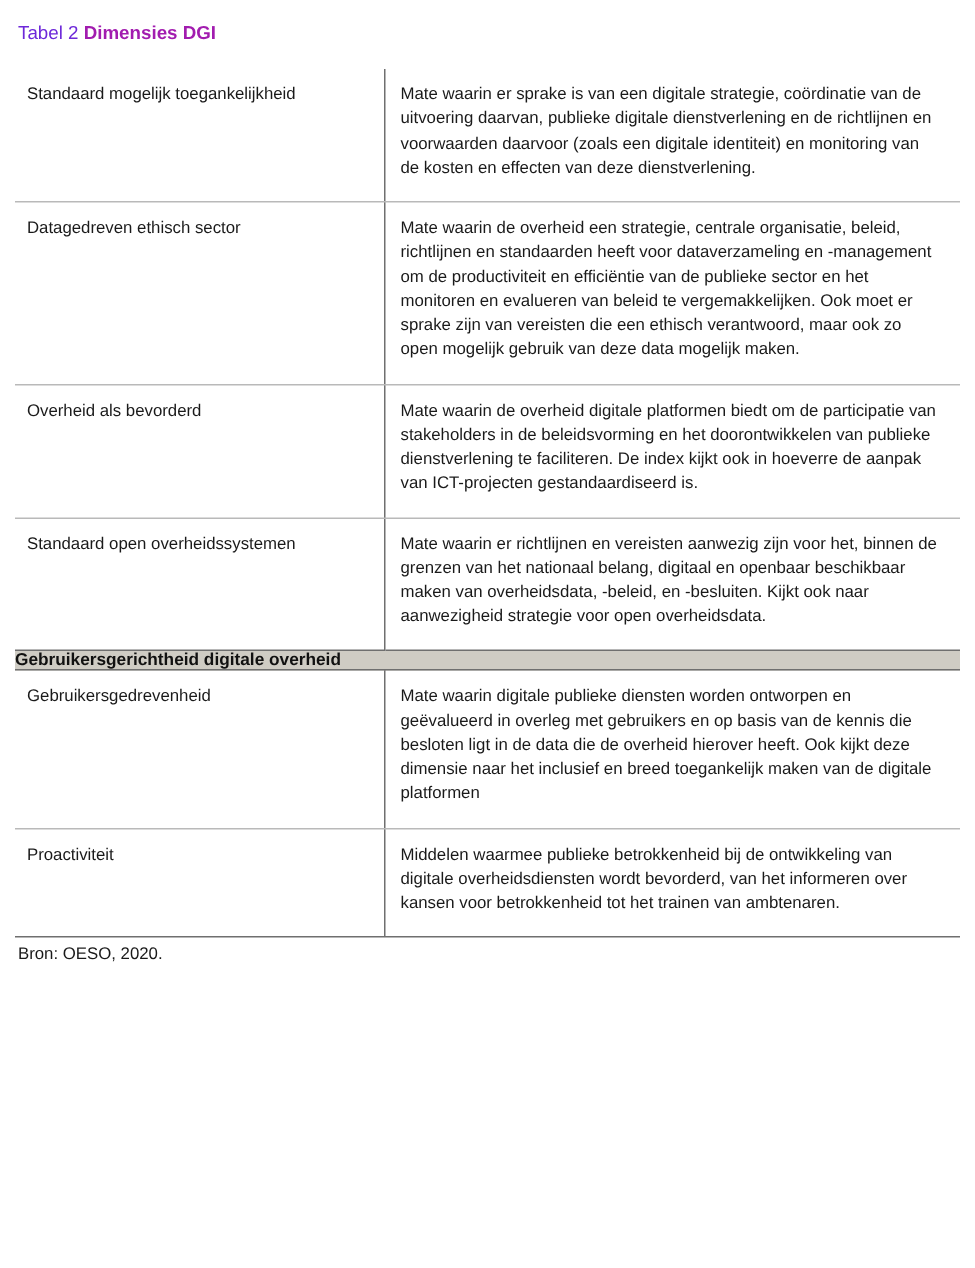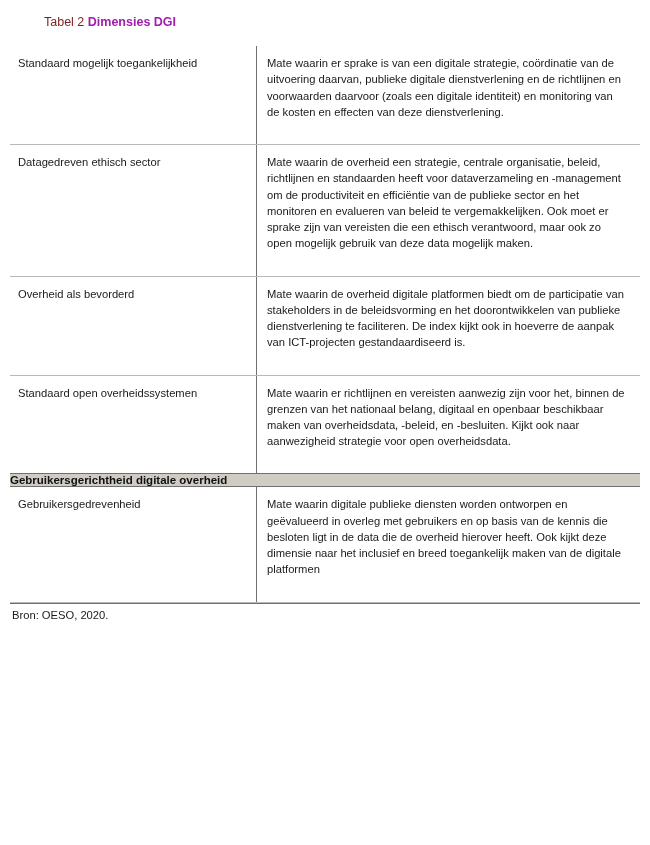--- a/index.html
+++ b/index.html
@@ -20,22 +20,21 @@
     height: 845px;
     box-sizing: border-box;
     padding: 12px 10px 0 10px;
   }
   .caption {
     font-size: 12.5px;
     margin: 2px 0 16px 2px;
     line-height: 1.3;
   }
   .caption .caption-label {
-    color: #7f1d1d;
-    margin-left: 32px;
+    color: #6d28d9;
   }
   .caption .caption-title {
     color: #a21caf;
     font-weight: bold;
   }
   table.dgi {
     width: 630px;
     border-collapse: collapse;
     table-layout: fixed;
   }
@@ -56,21 +55,21 @@
     border-bottom: 1px solid #b9b9b9;
     font-size: 11.2px;
     line-height: 1.45;
   }
   .row td.dim {
     width: 228px;
     padding: 9px 10px 12px 8px;
     border-right: 1px solid #6f6f6f;
   }
   .row td.desc {
-    padding: 9px 12px 24px 10px;
+    padding: 9px 12px 14px 10px;
   }
   .row.nb td {
     border-bottom: none;
   }
   .footer-rule {
     width: 630px;
     border-top: 1px solid #6f6f6f;
     margin-top: 0;
   }
   .source {
@@ -114,20 +113,24 @@
 
       <tr class="section-head">
         <td colspan="2">Gebruikersgerichtheid digitale overheid</td>
       </tr>
 
       <tr class="row">
         <td class="dim">Gebruikersgedrevenheid</td>
         <td class="desc">Mate waarin digitale publieke diensten worden ontworpen en geëvalueerd in overleg met gebruikers en op basis van de kennis die besloten ligt in de data die de overheid hierover heeft. Ook kijkt deze dimensie naar het inclusief en breed toegankelijk maken van de digitale platformen</td>
       </tr>
 
+      <tr class="row nb">
+        <td class="dim">Proactiviteit</td>
+        <td class="desc">Middelen waarmee publieke betrokkenheid bij de ontwikkeling van digitale overheidsdiensten wordt bevorderd, van het informeren over kansen voor betrokkenheid tot het trainen van ambtenaren.</td>
+      </tr>
     </tbody>
   </table>
 
   <div class="footer-rule"></div>
 
   <div class="source">Bron: OESO, 2020.</div>
 
 </div>
 
 </body></html>

